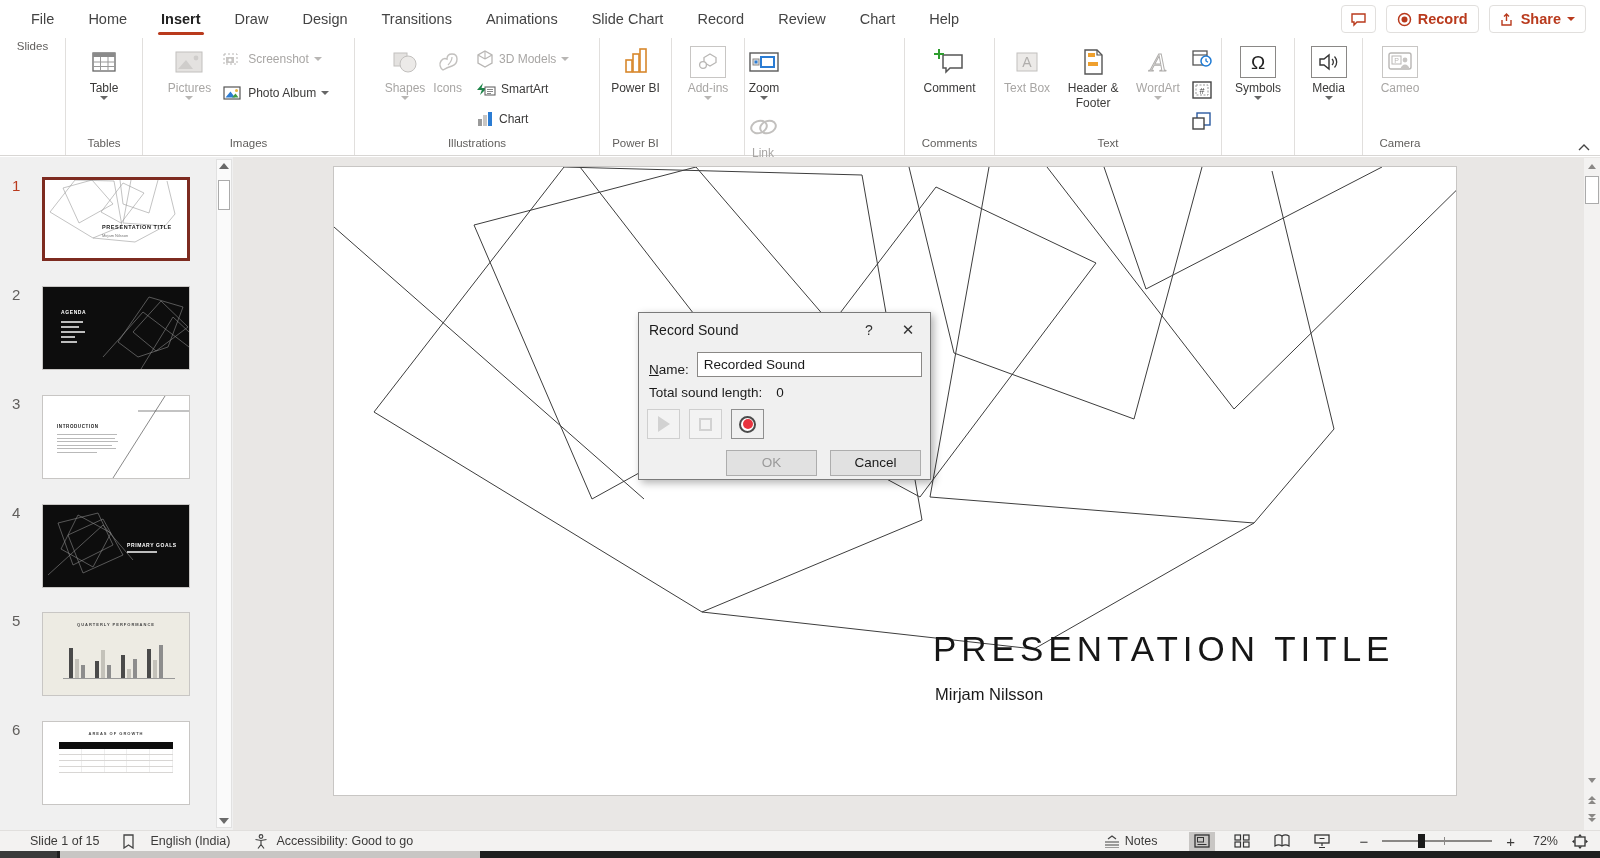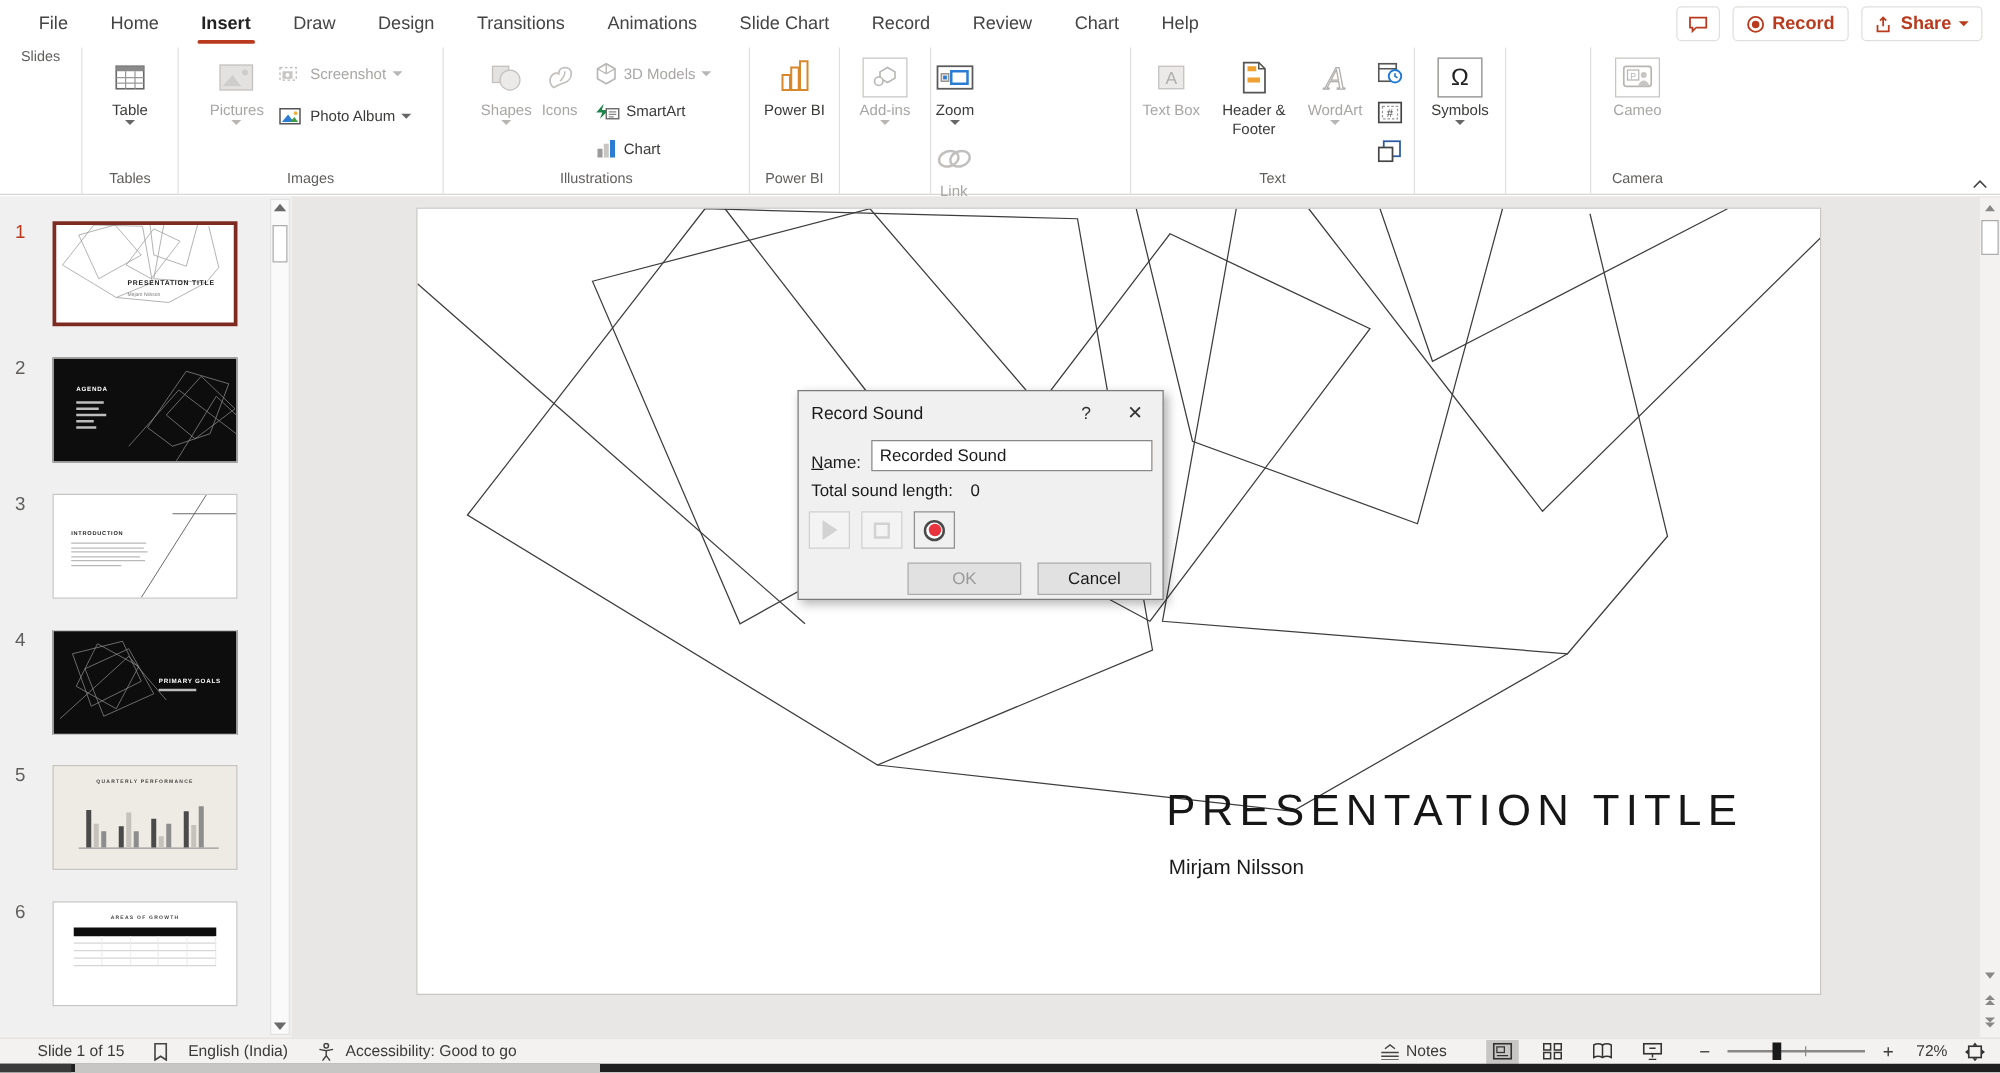--- a/index.html
+++ b/index.html
@@ -327,20 +327,34 @@
                 <rect x="3" y="3" width="22" height="20" fill="none" stroke="#c2c0be" stroke-dasharray="2 2"></rect>
                 <path d="M14 6l2.2 5h5l-4 3.4 1.6 5-4.8-3.2-4.8 3.2 1.6-5-4-3.4h5z" fill="none" stroke="#c2c0be" stroke-width="1.3"></path>
               </svg>
           </span>
           <span class="lbl">Action</span>
         </div>
       </div>
       <div class="rgroup-label">Links</div>
     </div>
 
+    <div class="rgroup" style="width:90px">
+      <div class="rgroup-content">
+        <div class="btn-lg">
+          <span class="ic">
+            <svg width="32" height="28" viewBox="0 0 32 28">
+                <path d="M10 7h19v13H17l-4 4v-4h-3z" fill="#fff" stroke="#555" stroke-width="1.5"></path>
+                <path d="M6 1v10M1 6h10" stroke="#2e9d2e" stroke-width="2"></path>
+              </svg>
+          </span>
+          <span class="lbl">Comment</span>
+        </div>
+      </div>
+      <div class="rgroup-label">Comments</div>
+    </div>
 
     <div class="rgroup" style="width:227px">
       <div class="rgroup-content" style="gap:6px;">
         <div class="btn-lg dis">
           <span class="ic">
             <svg width="28" height="26" viewBox="0 0 28 26">
                 <rect x="4" y="4" width="20" height="18" fill="#eceae8" stroke="#c2c0be"></rect>
                 <text x="14" y="18" text-anchor="middle" font-size="14" fill="#b0aeac" font-family="Liberation Sans,sans-serif">A</text>
               </svg>
           </span>
@@ -408,20 +422,34 @@
               </span>
             </span>
           <span class="lbl">Symbols</span>
           <span class="chev"></span>
         </div>
       </div>
       <div class="rgroup-label"></div>
     </div>
 
     <div class="rgroup" style="width:68px">
+      <div class="rgroup-content">
+        <div class="btn-lg">
+          <span class="ic">
+              <span class="boxic" style="border-color:#8a8886;">
+            <svg width="22" height="18" viewBox="0 0 22 18">
+                  <path d="M2 6h4l5-4v14l-5-4H2z" fill="none" stroke="#333" stroke-width="1.4"></path>
+                  <path d="M14 6a4 4 0 010 6M16.5 3.5a8 8 0 010 11" fill="none" stroke="#333" stroke-width="1.3"></path>
+                </svg>
+          </span>
+            </span>
+          <span class="lbl">Media</span>
+          <span class="chev"></span>
+        </div>
+      </div>
       <div class="rgroup-label"></div>
     </div>
 
     <div class="rgroup" style="width:74px; border-right:none;">
       <div class="rgroup-content">
         <div class="btn-lg dis">
           <span class="ic">
               <span class="boxic">
             <svg width="24" height="20" viewBox="0 0 24 20">
                   <rect x="1" y="1" width="22" height="16" rx="2" fill="none" stroke="#b8b6b4" stroke-width="1.4"></rect>

